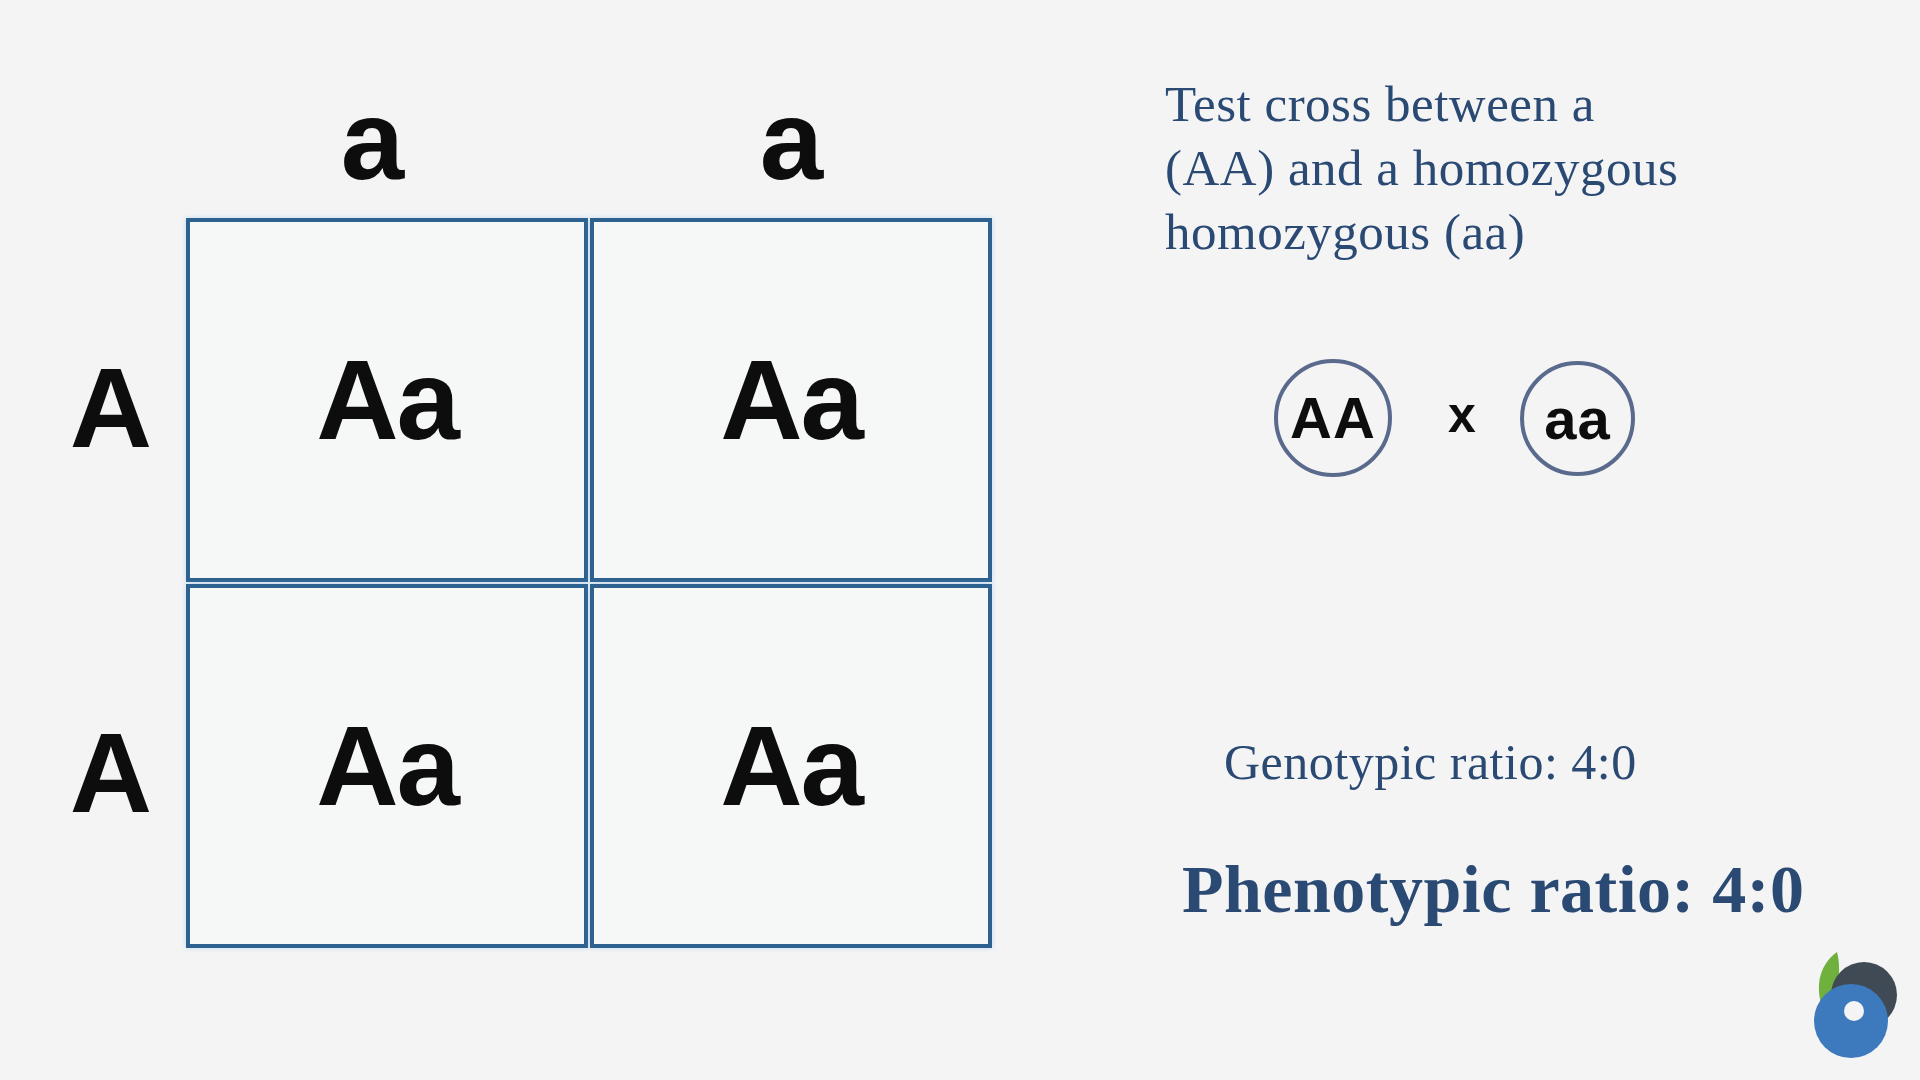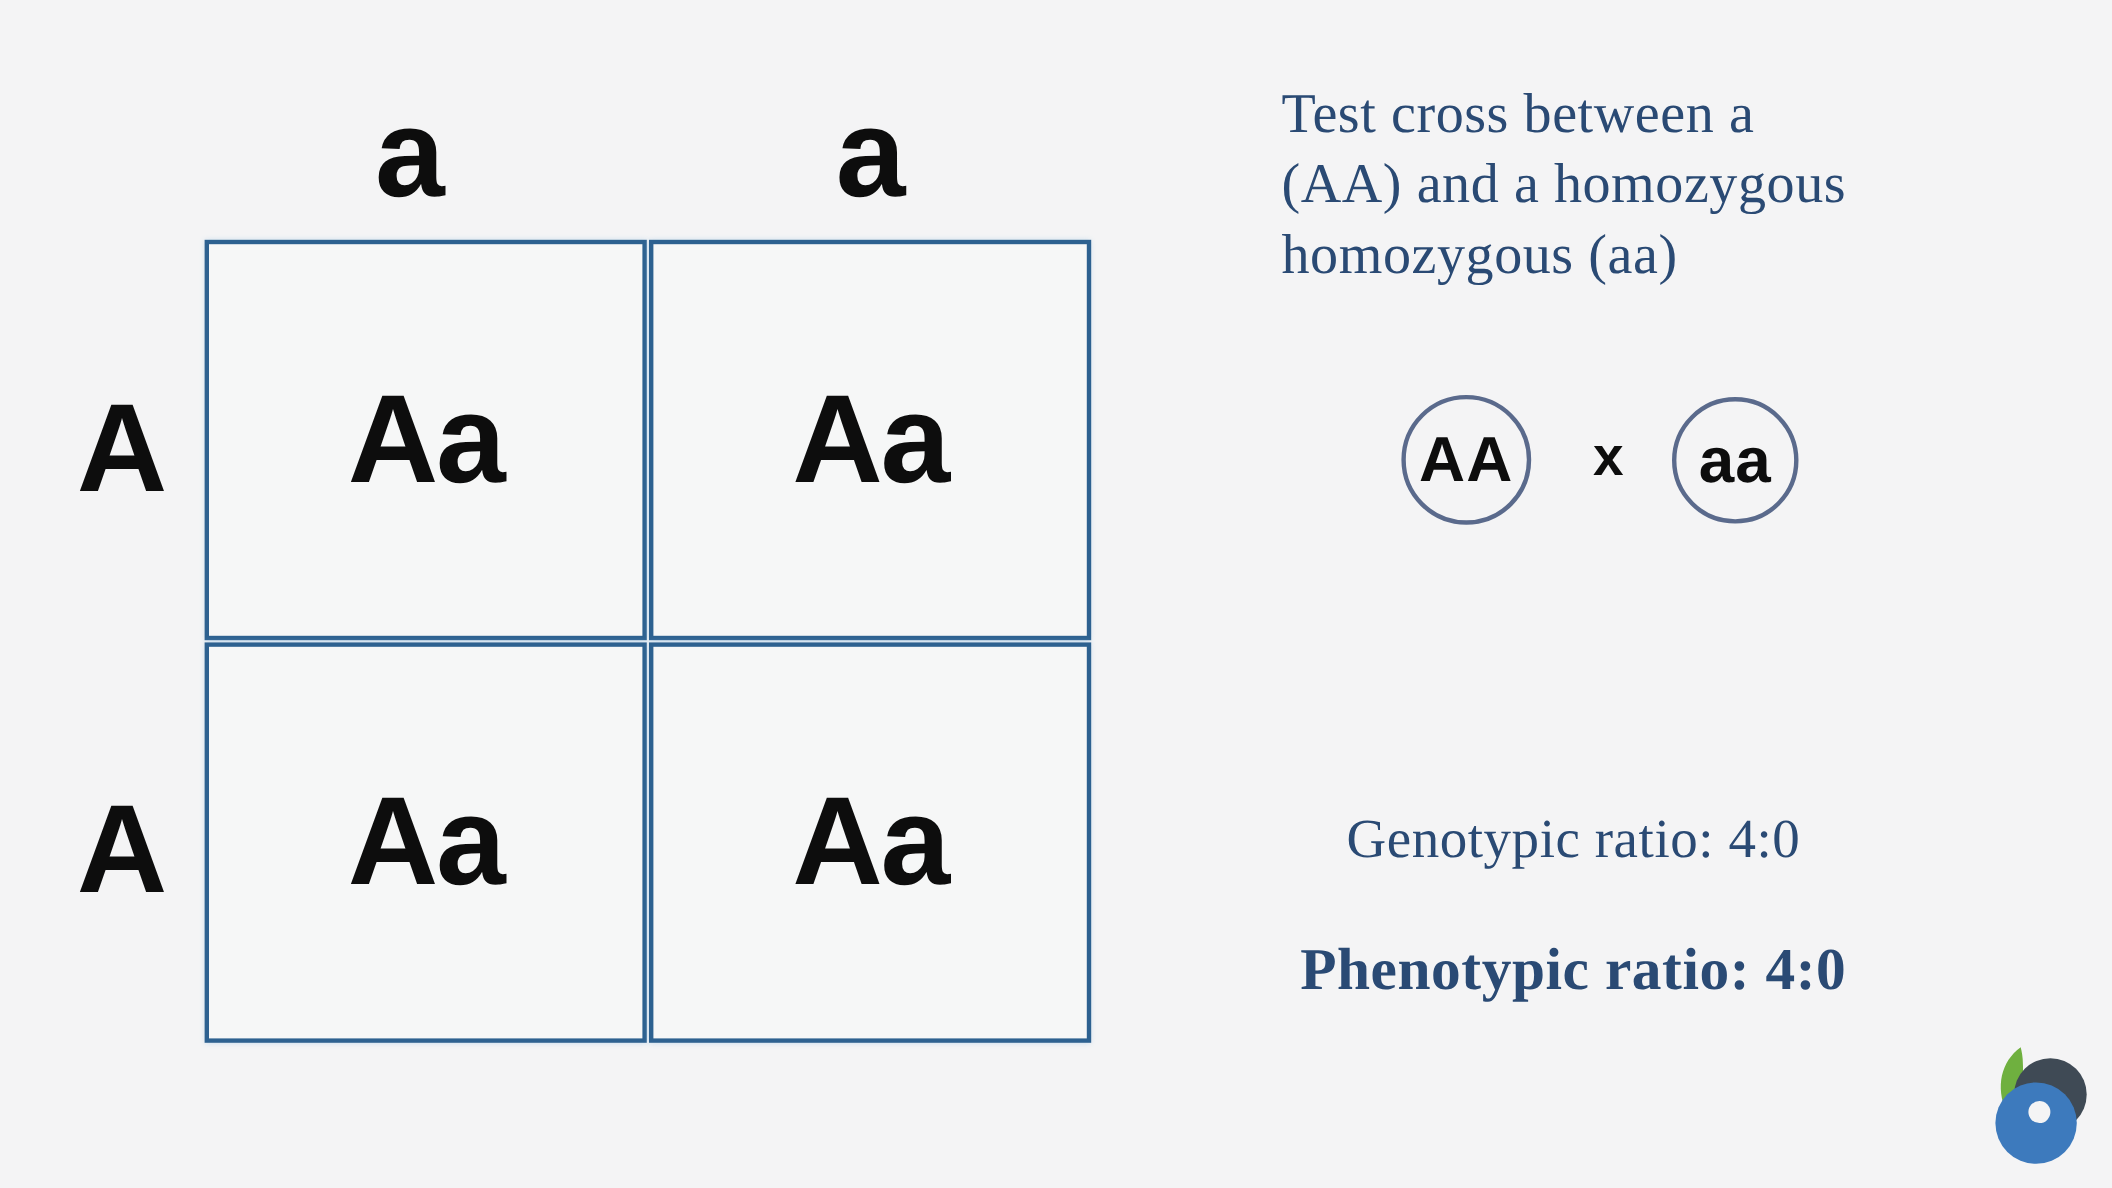--- a/index.html
+++ b/index.html
@@ -98,21 +98,21 @@
     position: absolute;
     left: 1184px; top: 733px;
     font-size: 50px;
     white-space: nowrap;
     letter-spacing: 0.5px;
     margin-left: 40px;
   }
   .ratio-pheno {
     position: absolute;
     left: 1182px; top: 850px;
-    font-size: 54px;
+    font-size: 68px;
     font-weight: 700;
     white-space: nowrap;
     letter-spacing: 0.5px;
   }
   
   .logo {
     position: absolute;
     left: 1806px; top: 948px;
     width: 92px; height: 118px;
   }

